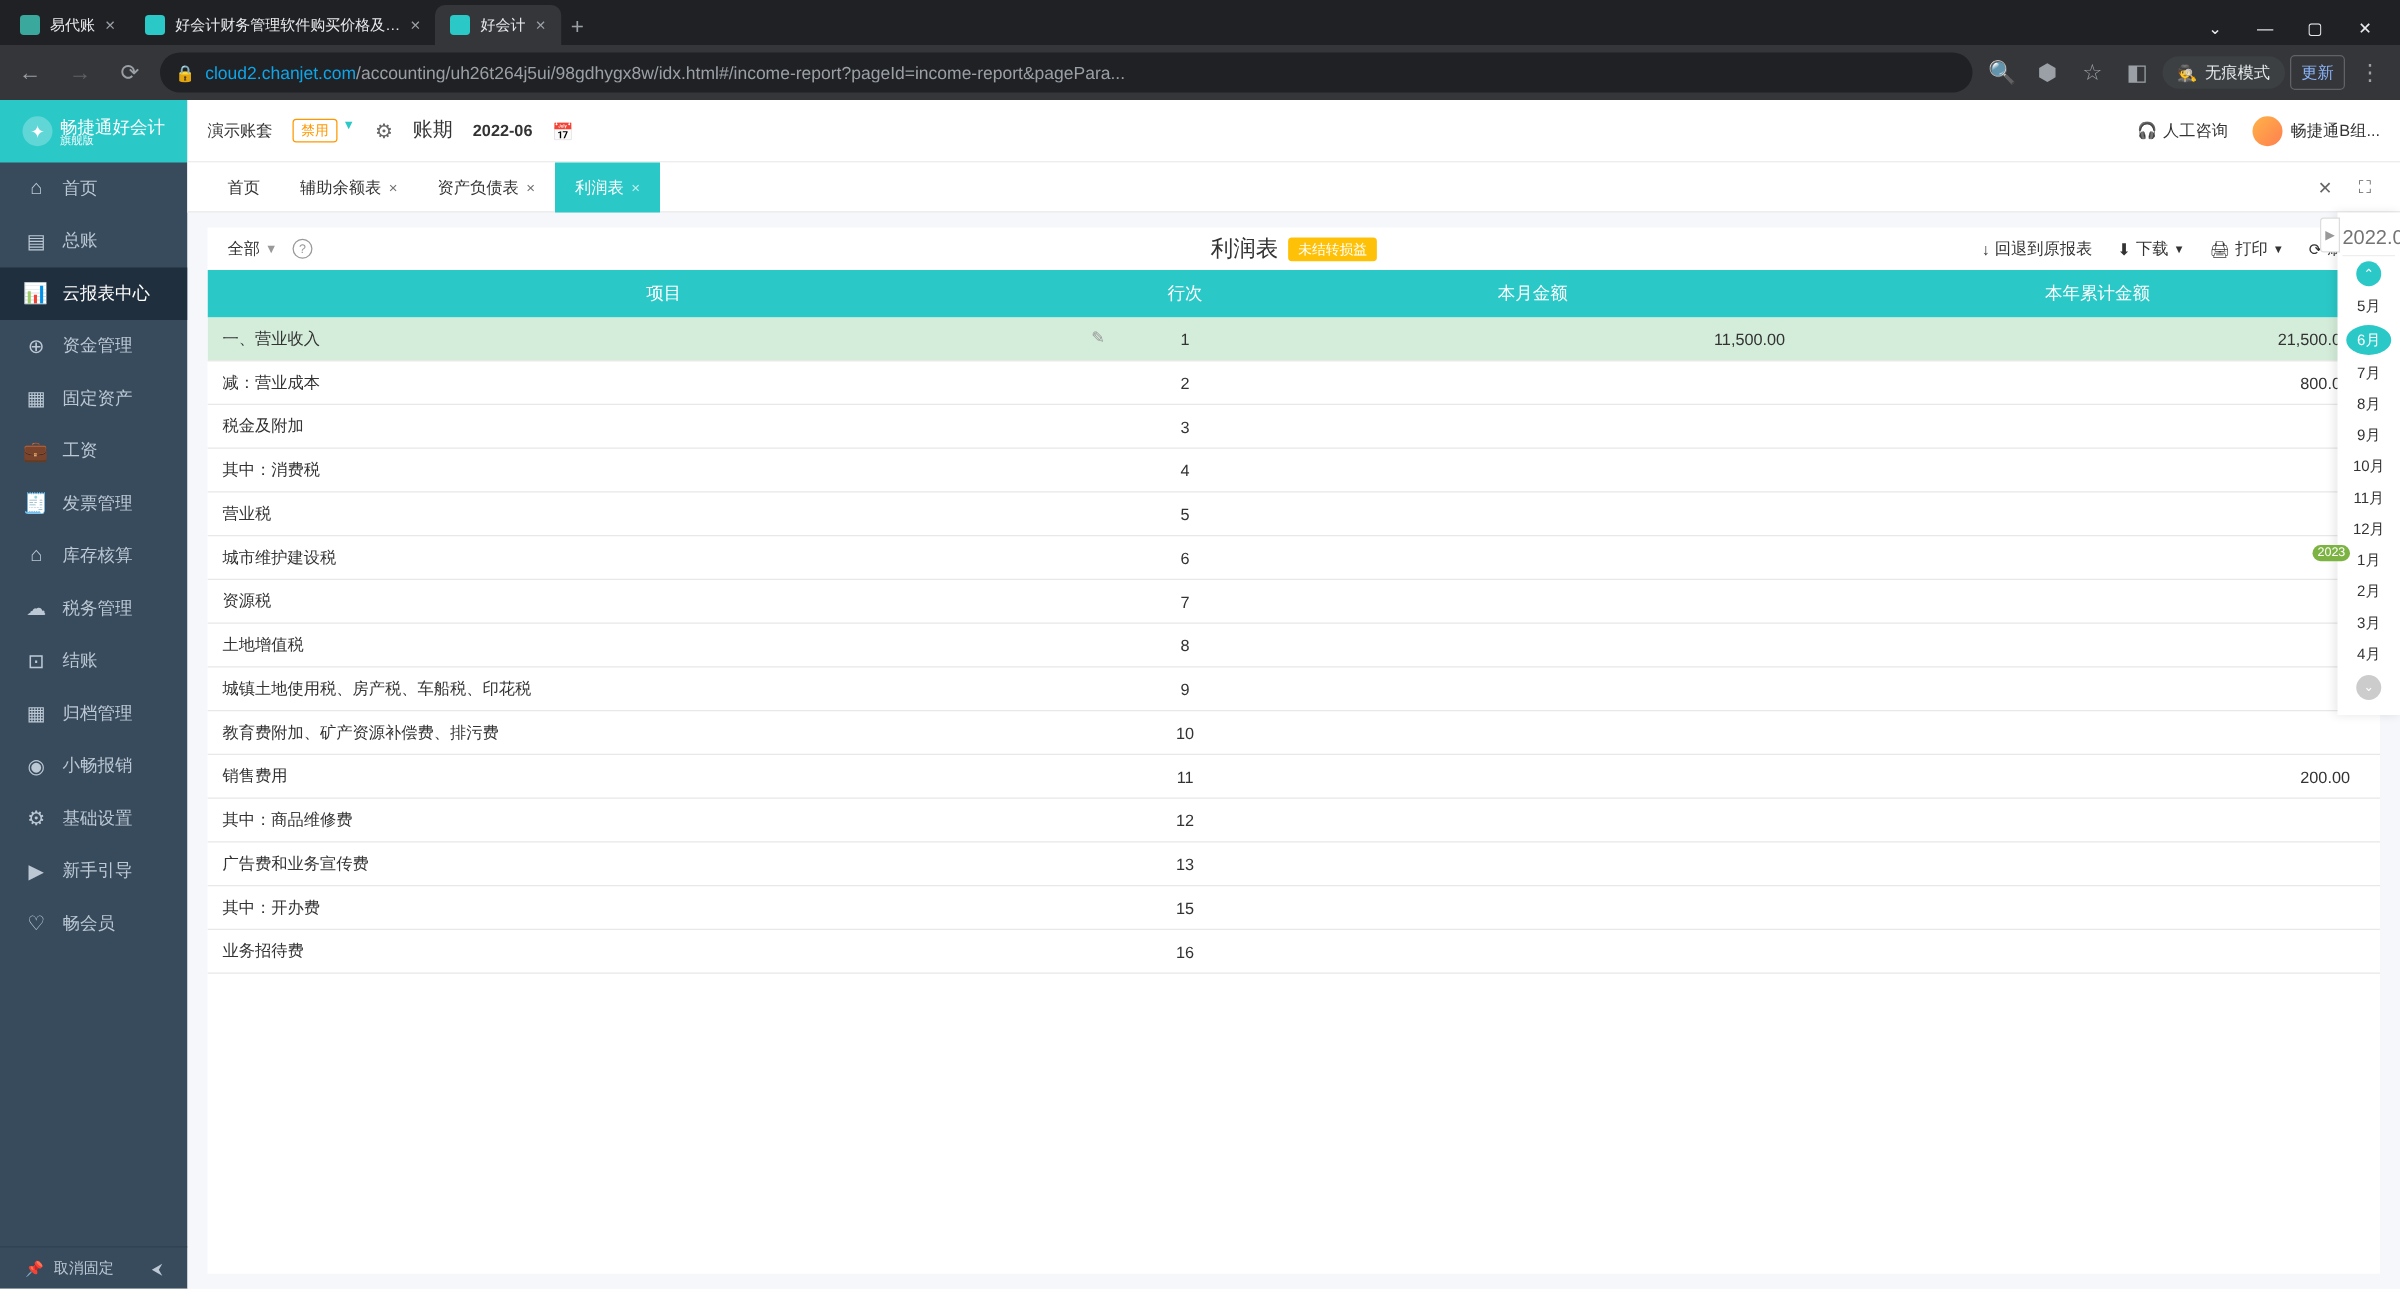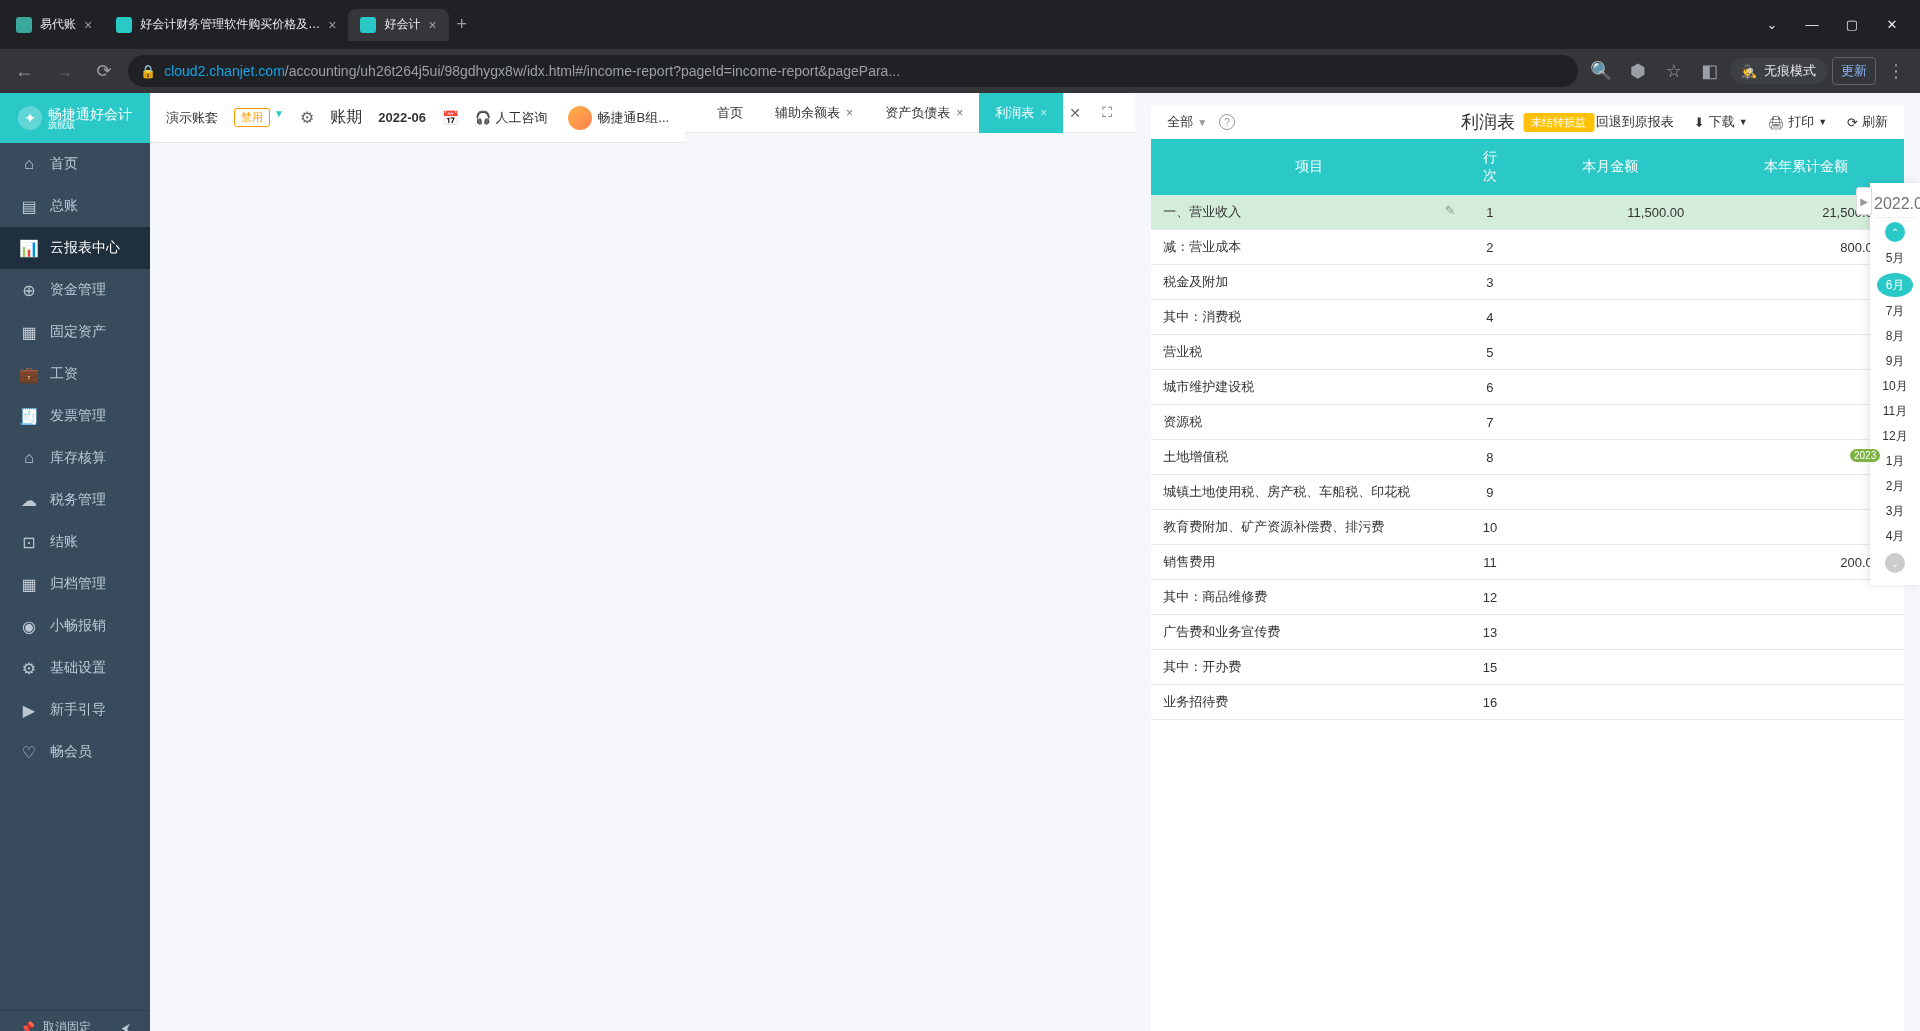--- a/index.html
+++ b/index.html
@@ -1,20 +1,20 @@
 <!DOCTYPE html>
 <html><head>
   <meta charset="utf-8">
   <style>
     * { margin: 0; padding: 0; box-sizing: border-box; }
     body { font-family: "Microsoft YaHei", sans-serif; font-size: 13px; background: #f0f0f0; overflow: hidden; }
     
     
     .browser-chrome { background: #202124; color: #e8eaed; }
-    .tab-bar { display: flex; align-items: center; height: 49px; padding: 0 4px; }
+    .tab-bar { display: flex; align-items: flex-end; height: 36px; padding: 0 4px; }
     .tab { display: flex; align-items: center; gap: 8px; padding: 0 12px; height: 32px; border-radius: 8px 8px 0 0; font-size: 12px; max-width: 280px; cursor: pointer; }
     .tab.active { background: #35363a; }
     .tab-icon { width: 16px; height: 16px; display: inline-flex; align-items: center; justify-content: center; }
     .tab-close { color: #9aa0a6; font-size: 14px; }
     .tab-add { padding: 4px 8px; color: #9aa0a6; font-size: 18px; cursor: pointer; }
     .window-controls { margin-left: auto; display: flex; gap: 8px; padding: 0 8px; }
     .window-btn { width: 32px; height: 28px; display: flex; align-items: center; justify-content: center; color: #e8eaed; cursor: pointer; }
     
     .nav-bar { display: flex; align-items: center; height: 44px; padding: 0 8px; gap: 8px; background: #35363a; }
     .nav-btn { width: 32px; height: 32px; display: flex; align-items: center; justify-content: center; color: #9aa0a6; cursor: pointer; font-size: 18px; }
@@ -31,21 +31,21 @@
     .logo-area { height: 50px; background: #2bc8c8; display: flex; align-items: center; justify-content: center; color: #fff; font-size: 14px; gap: 6px; }
     .logo-icon { width: 24px; height: 24px; background: rgba(255,255,255,0.25); border-radius: 50%; display: inline-flex; align-items: center; justify-content: center; }
     .logo-text { display: flex; flex-direction: column; line-height: 1; }
     .logo-sub { font-size: 9px; opacity: 0.9; }
     .sidebar-item { display: flex; align-items: center; gap: 12px; padding: 0 20px; height: 42px; cursor: pointer; font-size: 14px; }
     .sidebar-item.active { background: #1f2f3d; color: #fff; }
     .sidebar-icon { width: 18px; height: 18px; display: inline-flex; align-items: center; justify-content: center; font-size: 16px; }
     .sidebar-footer { margin-top: auto; padding: 8px 20px; border-top: 1px solid #2f4050; display: flex; align-items: center; gap: 8px; font-size: 12px; cursor: pointer; }
     .sidebar-footer .collapse { margin-left: auto; }
     
-    .main { flex: 1; display: flex; flex-direction: row; background: #f5f7fa; position: relative; }
+    .main { flex: 1; display: flex; flex-direction: column; background: #f5f7fa; position: relative; }
     .top-bar { height: 50px; background: #fff; display: flex; align-items: center; padding: 0 16px; gap: 16px; border-bottom: 1px solid #e8e8e8; }
     .account-name { font-size: 13px; color: #333; }
     .badge-orange { border: 1px solid #ff9800; color: #ff9800; padding: 1px 6px; border-radius: 3px; font-size: 11px; }
     .dropdown-icon { color: #2bc8c8; font-size: 10px; margin-left: 4px; }
     .gear-icon { color: #666; font-size: 16px; cursor: pointer; }
     .period-label { font-size: 16px; color: #333; }
     .period-value { font-size: 13px; color: #333; font-weight: bold; }
     .calendar-icon { color: #2bc8c8; font-size: 14px; }
     .top-right { margin-left: auto; display: flex; align-items: center; gap: 20px; font-size: 13px; color: #333; }
     .support-link { display: flex; align-items: center; gap: 4px; cursor: pointer; }

